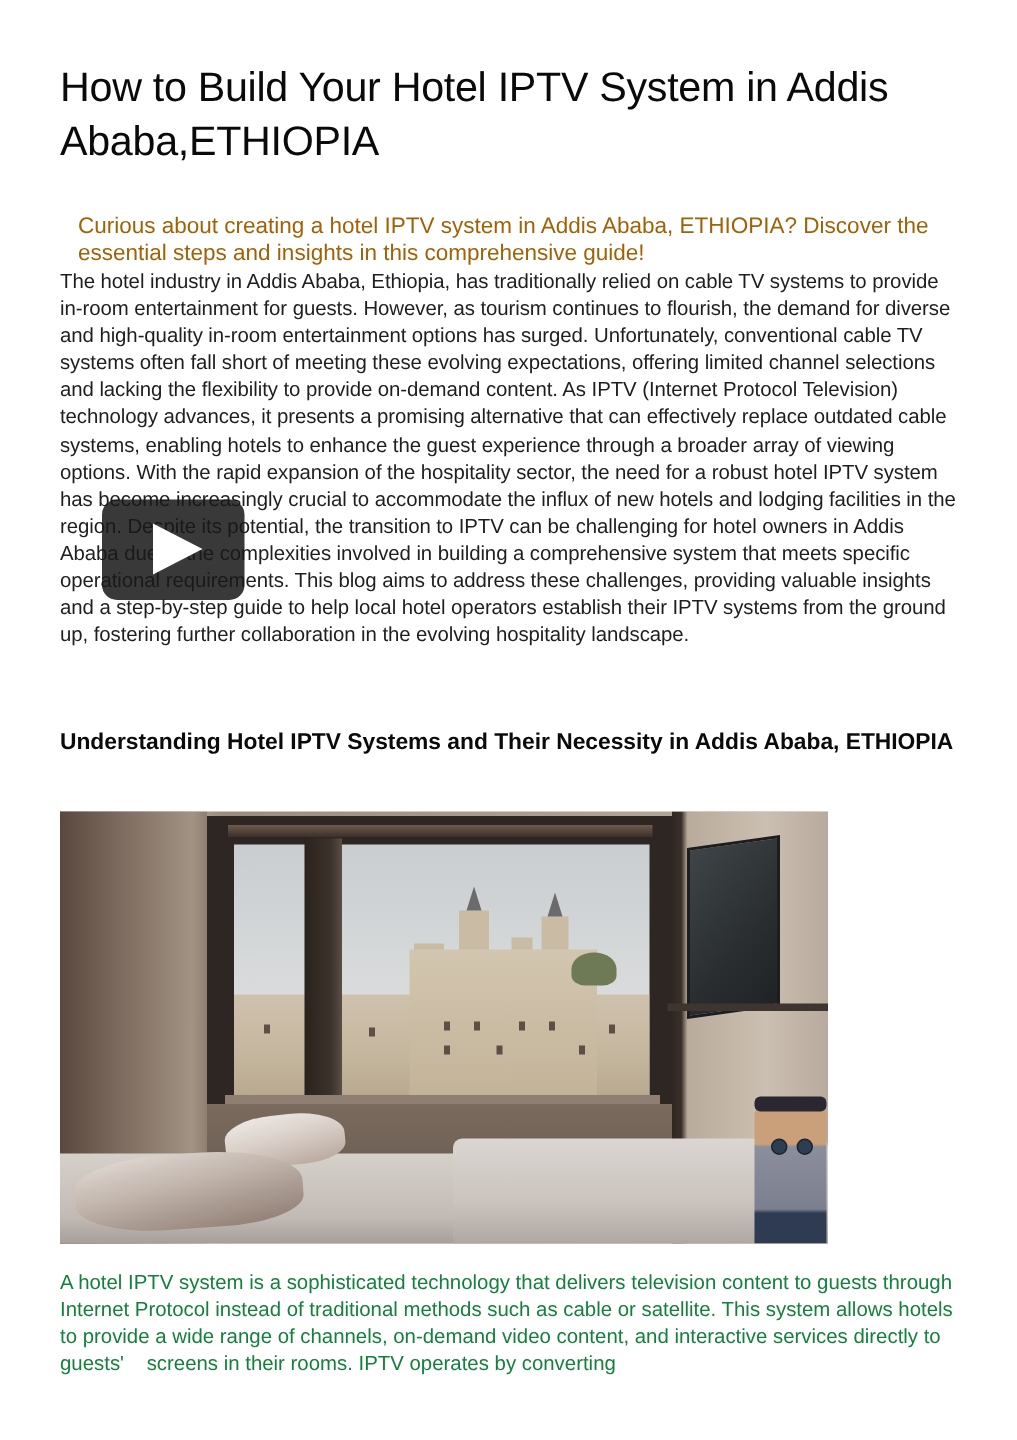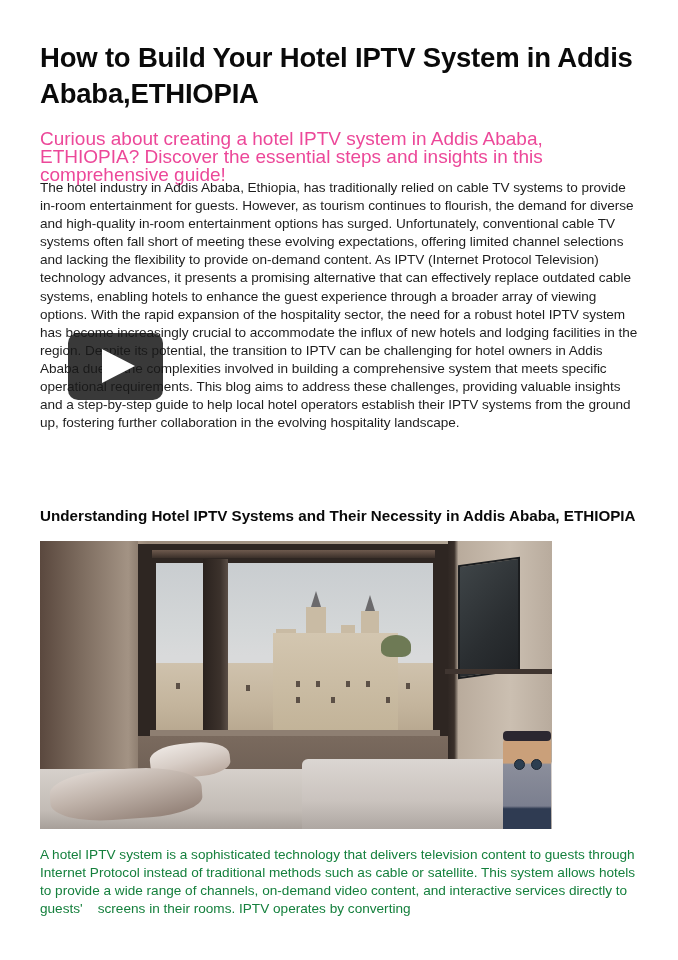--- a/index.html
+++ b/index.html
@@ -3,34 +3,34 @@
   <meta charset="utf-8">
   <style>
     html, body { margin: 0; padding: 0; background: #ffffff; }
     body {
       width: 678px; height: 960px; overflow: hidden; position: relative;
       font-family: "Liberation Sans", "DejaVu Sans", sans-serif;
       color: #141414;
     }
     .title {
       position: absolute; left: 40px; top: 40px; width: 600px; margin: 0;
-      font-size: 27.5px; line-height: 36px; font-weight: bold; color: #0a0a0a;
+      font-size: 27.5px; line-height: 36px; font-weight: normal; color: #0a0a0a;
       letter-spacing: -0.2px;
     }
     .intro {
-      position: absolute; left: 40px; top: 130px; width: 600px; margin: 0;
-      font-size: 19px; line-height: 18px; color: #ec4899;
+      position: absolute; left: 40px; top: 130px; width: 600px; margin: 12px;
+      font-size: 15px; line-height: 18px; color: #a16207;
     }
     .body-para {
       position: absolute; left: 40px; top: 179px; width: 598px; margin: 0;
       font-size: 13.6px; line-height: 18.1px; color: #1e1e1e;
       letter-spacing: -0.05px;
     }
     .section-heading {
-      position: absolute; left: 40px; top: 505px; width: 600px; margin: 0;
+      position: absolute; left: 40px; top: 484px; width: 600px; margin: 0;
       font-size: 15.2px; line-height: 21px; font-weight: bold; color: #0a0a0a;
     }
     .para2 {
       position: absolute; left: 40px; top: 846px; width: 600px; margin: 0;
       font-size: 13.6px; line-height: 18.1px; color: #15803d;
     }
 
     
     .play-overlay {
       position: absolute; left: 68px; top: 333px; width: 95px; height: 67px;

